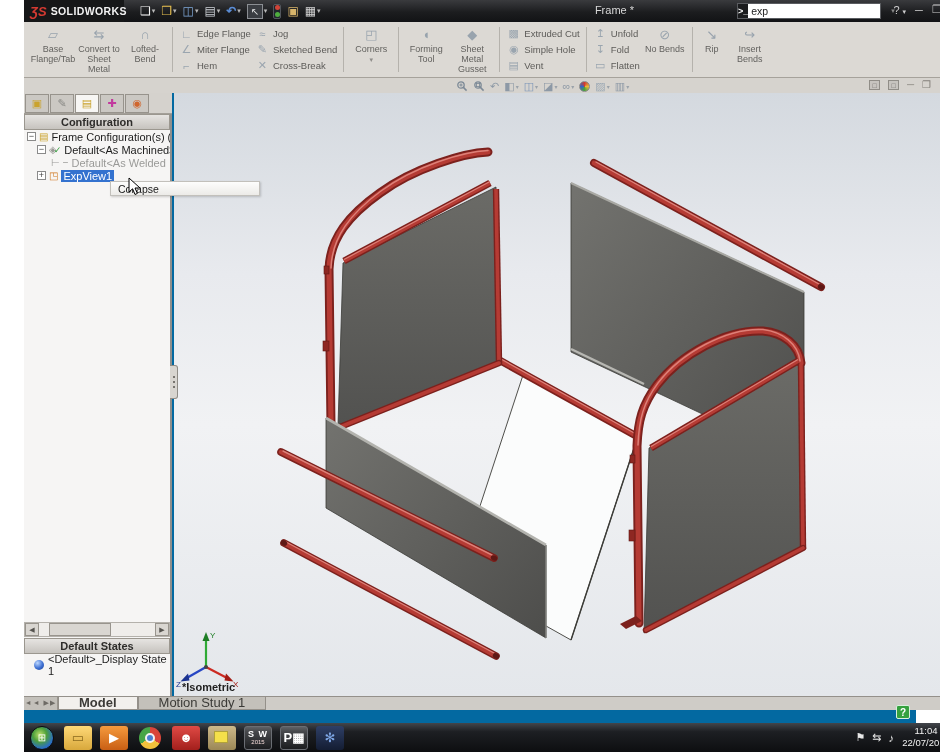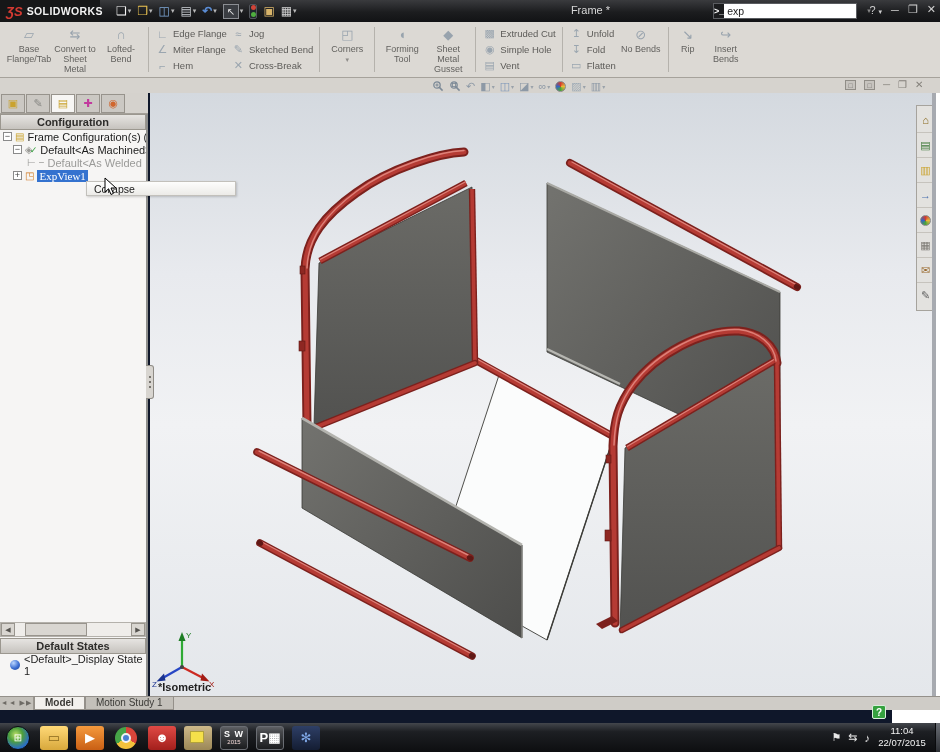--- a/index.html
+++ b/index.html
@@ -1,17 +1,17 @@
 <!DOCTYPE html>
 <html><head>
 <meta charset="utf-8">
 <style>
   * { margin:0; padding:0; box-sizing:border-box; }
   html,body { width:940px; height:752px; overflow:hidden; font-family:"Liberation Sans", sans-serif; }
-  #app { position:relative; width:892px; height:752px; background:#0f172a; }
+  #app { position:relative; width:892px; height:752px; background:#0369a1;margin-left:24px; }
 
   
   .titlebar { position:absolute; left:0; top:0; width:940px; height:22px;
     background:linear-gradient(180deg,#3a3b3e 0%,#1c1d1f 55%,#121315 100%); display:flex; align-items:center; }
   .logo { display:flex; align-items:center; width:100px; height:22px; background:#161718; padding-left:6px; }
   .logo .mark { color:#d43a32; font-weight:bold; font-size:13px; font-style:italic; margin-right:4px; }
   .logo .brand { color:#f2f2f2; font-weight:bold; font-size:10.5px; letter-spacing:.4px; }
   .qt { display:flex; align-items:center; margin-left:14px; gap:2px; }
   .qtbtn { display:flex; align-items:center; height:18px; padding:0 2px; }
   .qtbtn .g { font-size:12px; line-height:16px; }
@@ -66,21 +66,21 @@
   .mtab { width:24px; height:19px; border:1px solid #97938c; background:#cbc8c3; margin-right:1px;
     display:flex; align-items:center; justify-content:center; font-size:11px; }
   .mtab.active { background:#f7f6f4; }
   .hdrbar { position:absolute; left:0; width:146px; height:16px; background:linear-gradient(#e6e4e1,#c6c3be);
     border:1px solid #9b978f; font-weight:bold; font-size:11px; color:#2e2d2b; text-align:center; line-height:14px; }
   .tree { position:absolute; left:0; top:37px; width:146px; }
   .trow { height:13px; display:flex; align-items:center; font-size:11px; color:#1c1c1c; white-space:nowrap; overflow:hidden; }
   .ebox { width:9px; height:9px; border:1px solid #8a8a8a; background:#fff; font-size:9px; line-height:7px; text-align:center;
     color:#444; margin:0 3px 0 0; flex:none; }
   .tico { font-size:10px; margin-right:3px; flex:none; }
-  .sel { background:#3472cf; color:#fff; padding:0 2px;font-family:Liberation Serif, serif; }
+  .sel { background:#3472cf; color:#fff; padding:0 2px; }
   .gray { color:#9a9a98; }
   .ctxtip { position:absolute; left:86px; top:88px; width:150px; height:15px; background:linear-gradient(#fdfdfc,#ecebe8);
     border:1px solid #c2c0bb; box-shadow:1px 1px 2px rgba(0,0,0,.18); font-size:10.5px; color:#1a1a1a;
     line-height:14px; padding-left:7px; z-index:6; }
   .cursor { position:absolute; left:104px; top:84px; z-index:9; }
   .hscroll { position:absolute; left:0; top:529px; width:146px; height:15px; background:#efedea; border:1px solid #b4b1ab; display:flex; }
   .sarrow { width:14px; height:13px; background:#d9d6d1; border:1px solid #98948d; font-size:7px; color:#55534f;
     text-align:center; line-height:12px; flex:none; }
   .sthumb { width:62px; height:13px; background:#d9d6d1; border:1px solid #98948d; margin-left:10px; }
   .dsrow { position:absolute; left:0; top:565px; width:146px; height:14px; display:flex; align-items:center; font-size:11px; color:#1c1c1c; }
@@ -97,21 +97,21 @@
   .frameedge { position:absolute; right:0; top:0; width:4px; height:603px; background:#a7aab0; }
   .taskpane { position:absolute; left:766px; top:12px; width:19px; background:#e3e2df; border:1px solid #a6a39d; padding:2px 0; }
   .tpbtn { width:17px; height:25px; display:flex; align-items:center; justify-content:center; font-size:11px;
     border-bottom:1px solid #c6c3bd; }
   .viewlabel { position:absolute; left:8px; top:588px; font-size:11px; font-weight:bold; color:#1f1f1f; }
 
   
   .modeltabs { position:absolute; left:0; top:696px; width:940px; height:14px; background:#cfccc7; border-top:1px solid #94908a; display:flex; }
   .mnav { width:34px; height:13px; background:#c3c0ba; border-right:1px solid #9a968f; font-size:7px; color:#6e6b66;
     text-align:center; line-height:12px; letter-spacing:1px; }
-  .btab { padding:0 10px; font-size:10px; background:#c3c0ba; border:1px solid #94908a; border-top:none; line-height:12px; color:#3b3a37; }
+  .btab { padding:0 20px; font-size:13px; background:#c3c0ba; border:1px solid #94908a; border-top:none; line-height:12px; color:#3b3a37; }
   .btab.active { background:#f2f0ed; font-weight:bold; }
   .statusbar { position:absolute; left:0; top:710px; width:940px; height:13px; background:#e2e0dc; border-top:1px solid #aaa69f;
     font-size:10.5px; color:#33322f; padding-left:4px; line-height:12px; }
 
   
   .taskbar { position:absolute; left:0; top:723px; width:940px; height:29px;
     background:linear-gradient(180deg,#43464c 0%,#1d1f23 30%,#0d0e10 100%); display:flex; align-items:center; }
   .orb { width:24px; height:24px; border-radius:50%; margin:0 10px 0 6px;
     background:radial-gradient(circle at 40% 35%, #bde06a 0%, #4d9f3b 35%, #2b6fc4 70%, #173a6b 100%);
     border:1px solid #0a0c10; display:flex; align-items:center; justify-content:center; color:#fff; font-size:10px; }

